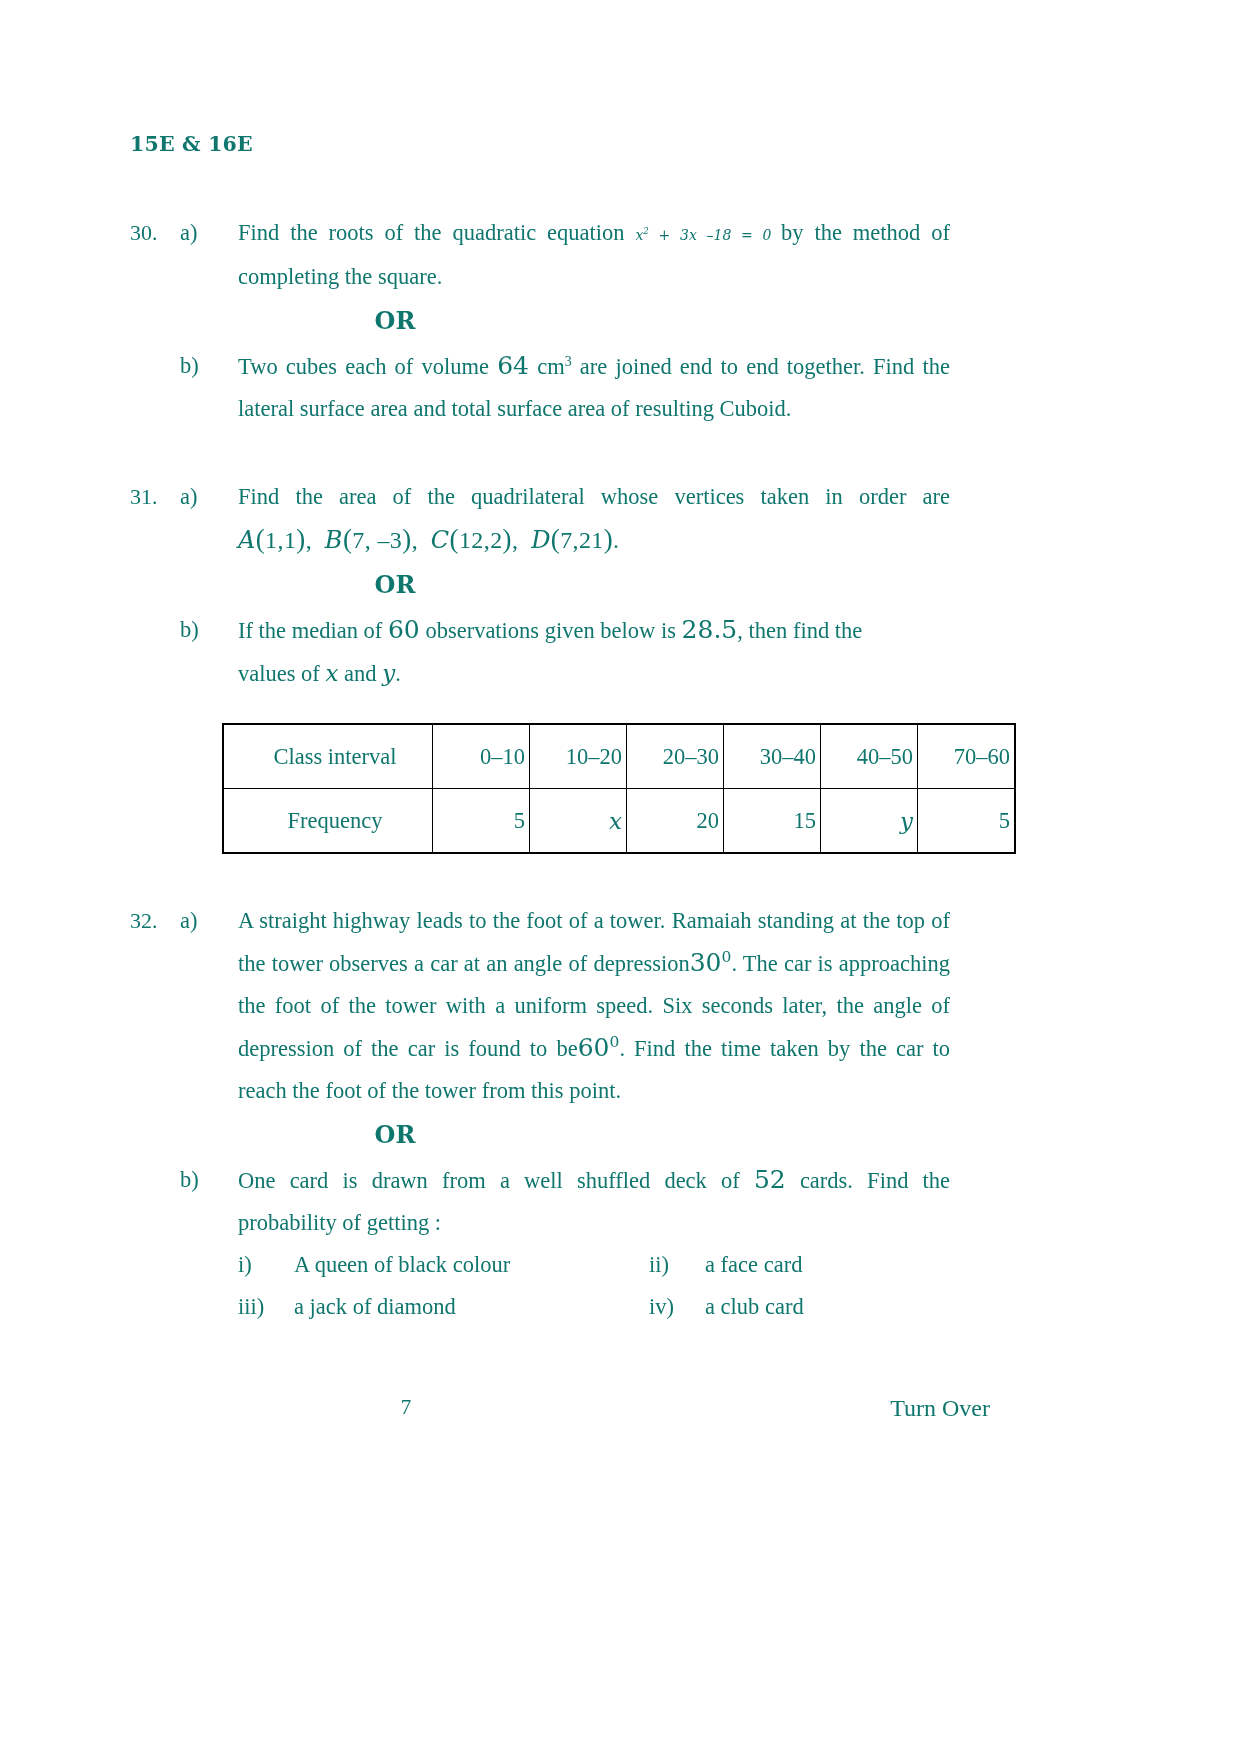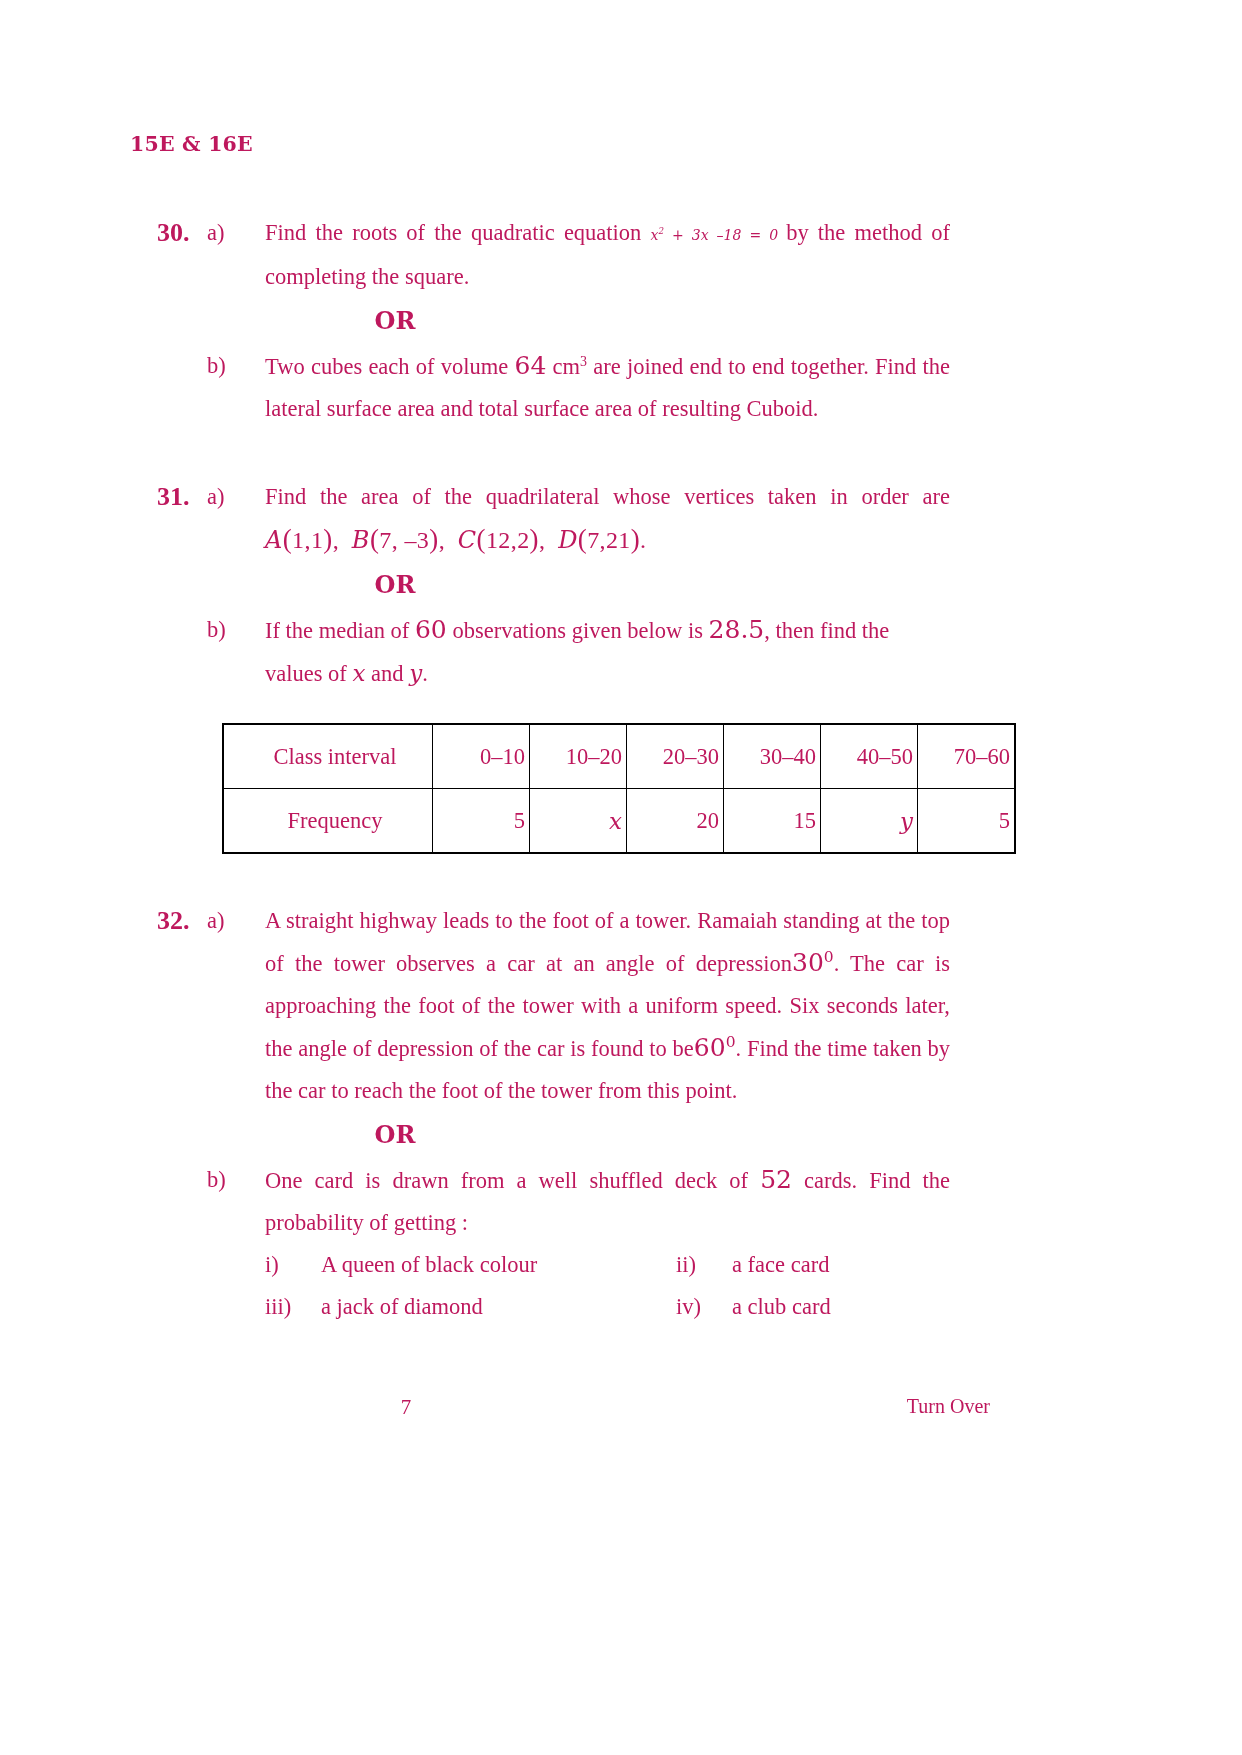--- a/index.html
+++ b/index.html
@@ -6,21 +6,21 @@
     margin: 0;
     padding: 0;
     background: #ffffff;
   }
   .page {
     position: relative;
     width: 1242px;
     height: 1755px;
     background: #ffffff;
     font-family: "Liberation Serif", "DejaVu Serif", serif;
-    color: #be185d;
+    color: #0f766e;
     overflow: hidden;
   }
   .content {
     position: absolute;
     left: 130px;
     top: 132px;
     width: 820px;
   }
 
   
@@ -34,24 +34,23 @@
 
   
   .q-block { margin-bottom: 0; }
   .q-row {
     display: flex;
     align-items: flex-start;
   }
   .q-num {
     width: 50px;
     flex: 0 0 50px;
-    font-weight: bold;
-    font-size: 26px;
+    font-weight: normal;
+    font-size: 22px;
     line-height: 42px;
-    margin-left: 27px;
   }
   .q-part {
     width: 58px;
     flex: 0 0 58px;
     font-size: 22.5px;
     line-height: 42px;
   }
   .q-body {
     flex: 1 1 auto;
     font-size: 22.5px;
@@ -150,21 +149,21 @@
   .page-no {
     position: absolute;
     left: 0; right: 0;
     text-align: center;
     font-size: 21px;
     padding-right: 430px;
   }
   .turn-over {
     position: absolute;
     right: 122px;
-    font-size: 20px;
+    font-size: 24px;
     font-family: "Liberation Serif", serif;
   }
 </style>
 </head>
 <body>
 
 <div class="page">
   <div class="content">
 
     <div class="paper-code">15E &amp; 16E</div>

